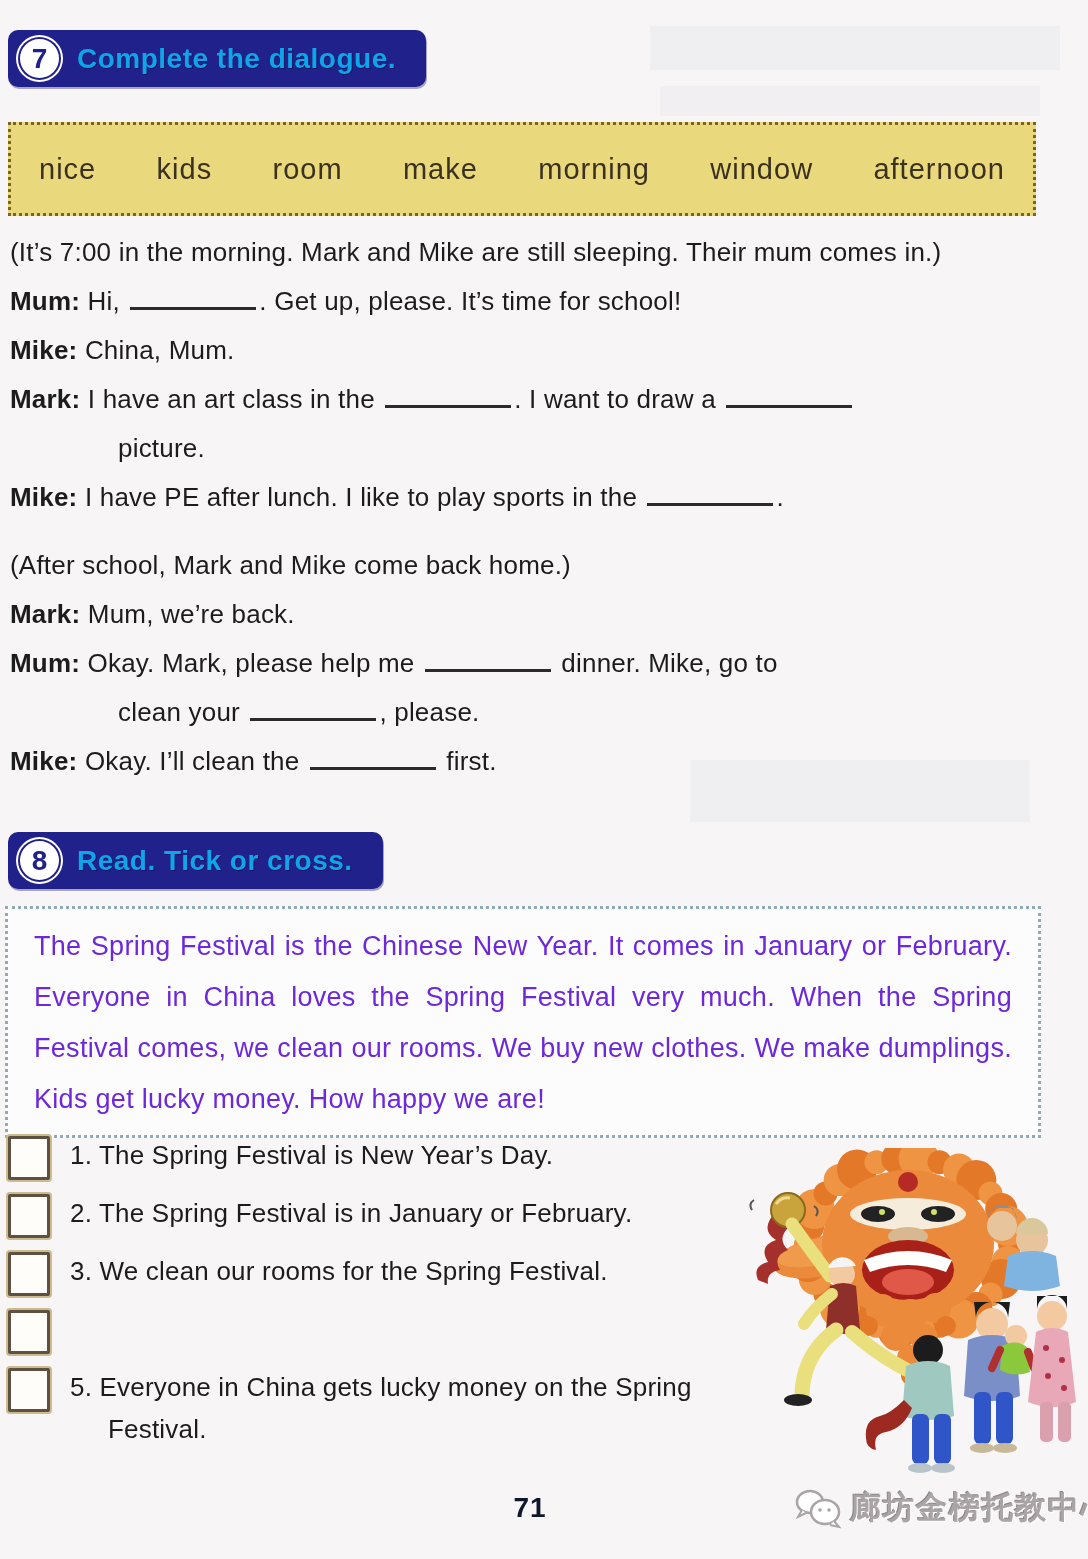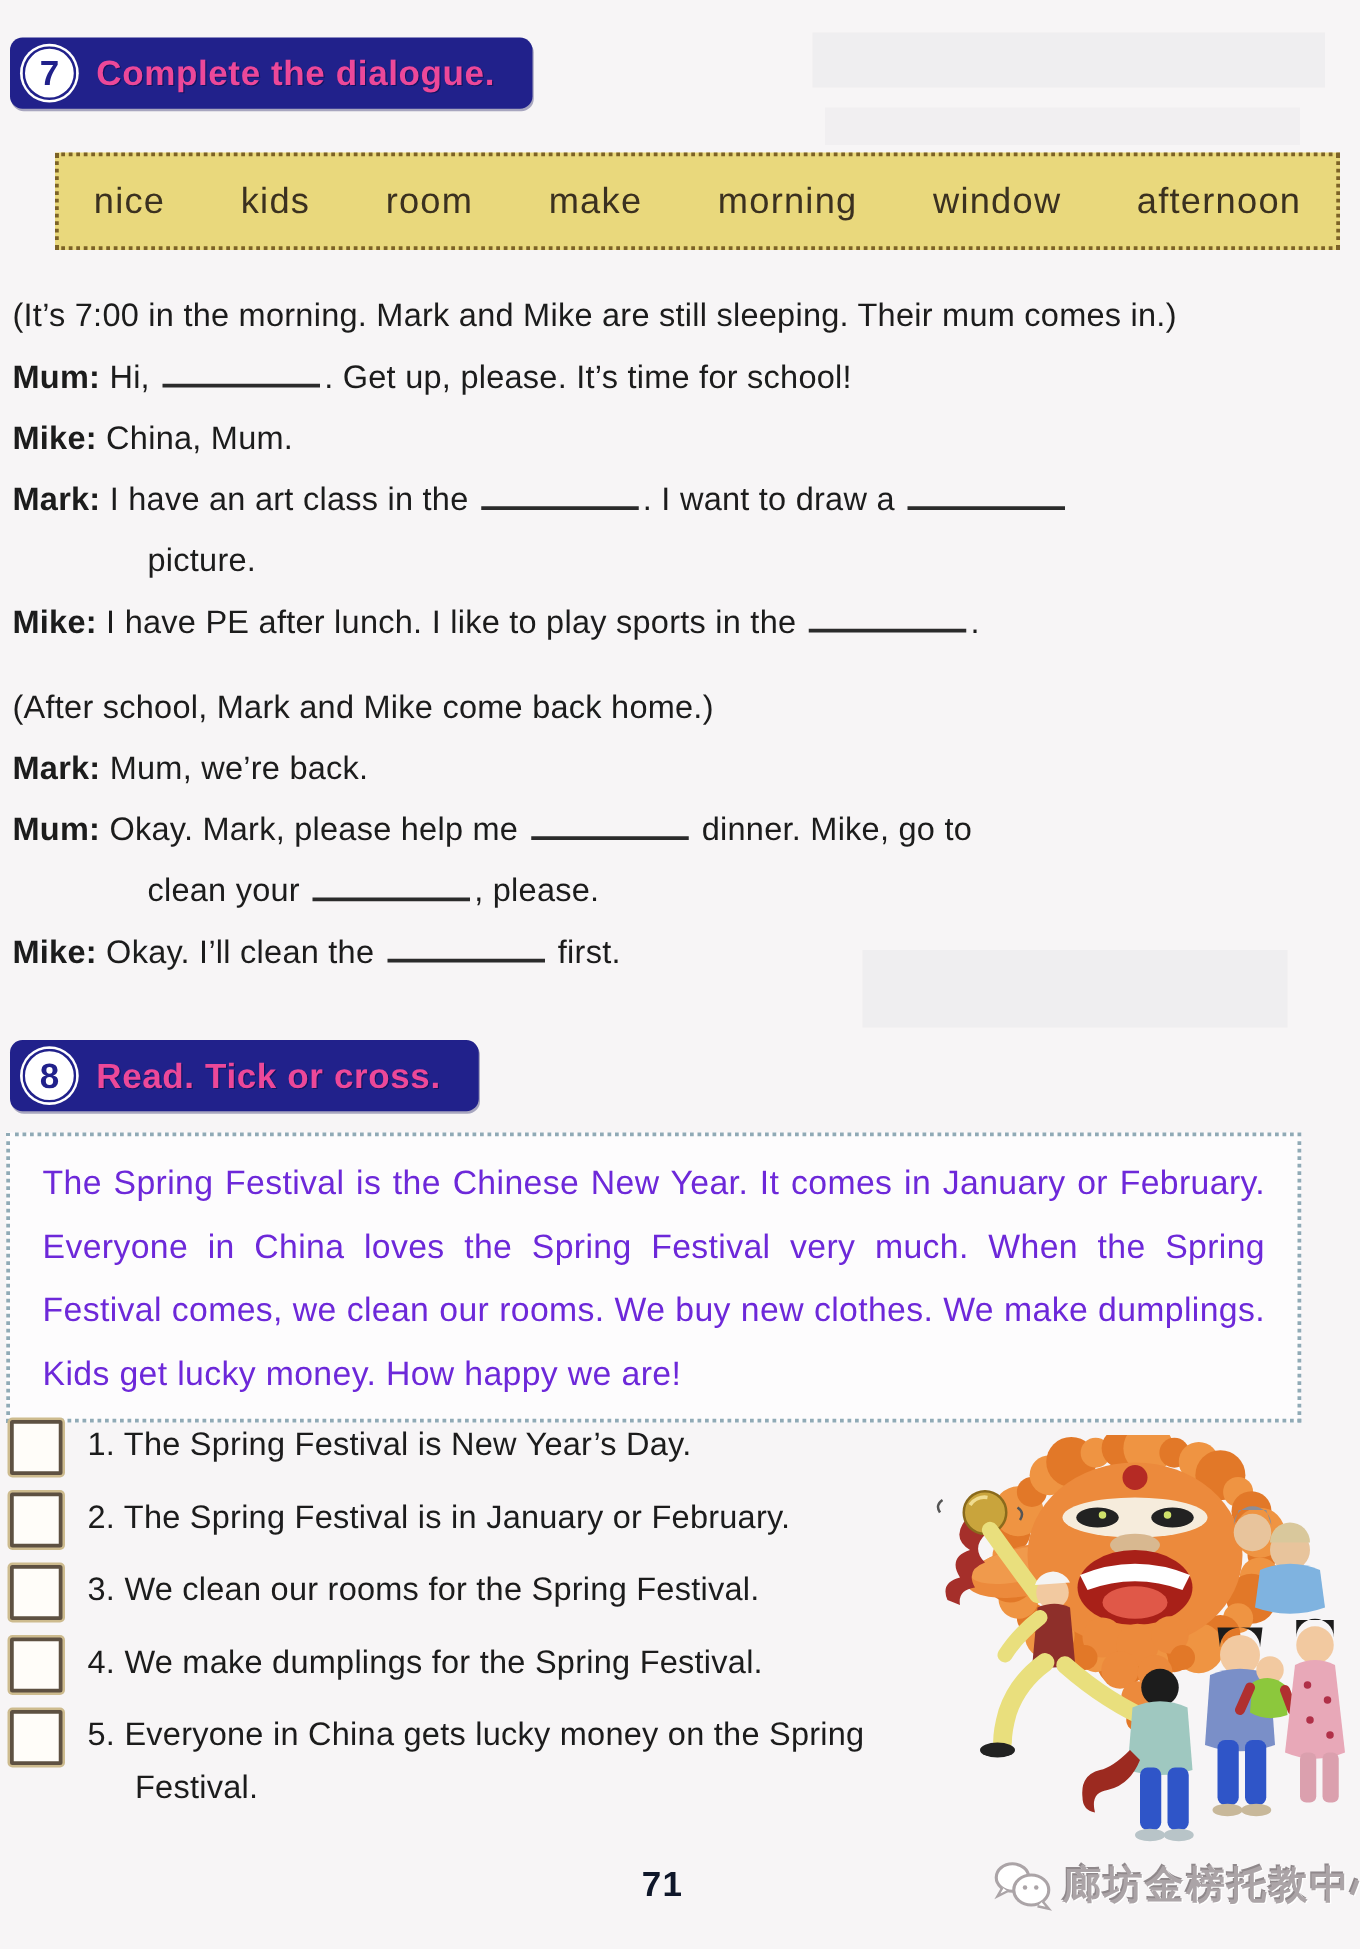--- a/index.html
+++ b/index.html
@@ -26,32 +26,32 @@
   }
   .badge{
     width:43px;height:43px;border-radius:50%;
     background:#ffffff;color:#21218b;
     font-weight:bold;font-size:28px;
     display:flex;align-items:center;justify-content:center;
     box-shadow:inset 0 0 0 2px #21218b, 0 0 0 2px #ffffff;
     margin-right:16px;flex:0 0 auto;
   }
   .banner-title{
-    color:#ec4899;font-weight:bold;font-size:28px;letter-spacing:.5px;
+    color:#0ea5e9;font-weight:bold;font-size:28px;letter-spacing:.5px;
     text-shadow:1px 1px 0 rgba(0,0,40,.4);
     white-space:nowrap;
   }
 
   
   .word-bank{
-    position:absolute;left:8px;top:122px;width:1028px;height:78px;
+    position:absolute;left:8px;top:122px;width:1028px;height:94px;
     background:#e9d87c;
     border:3px dotted #7c6226;
     display:flex;align-items:center;justify-content:space-between;
-    padding:0 28px;box-sizing:border-box;margin-left:36px;
+    padding:0 28px;box-sizing:border-box;
   }
   .wb-word{font-size:29px;color:#3b3120;letter-spacing:1px;}
 
   
   .dialogue{position:absolute;left:10px;top:228px;width:1070px;}
   .dlg-line{font-size:26px;line-height:49px;white-space:nowrap;letter-spacing:.2px;}
   .dlg-line.cont{padding-left:108px;}
   .dlg-line.gap{margin-top:19px;}
   .speaker{font-weight:bold;margin-top:13px;}
   .blank{
@@ -157,21 +157,20 @@
     <div class="check-item">
       <span class="checkbox"></span>
       <span class="check-text">2. The Spring Festival is in January or February.</span>
     </div>
     <div class="check-item">
       <span class="checkbox"></span>
       <span class="check-text">3. We clean our rooms for the Spring Festival.</span>
     </div>
     <div class="check-item">
       <span class="checkbox"></span>
-      <span class="check-text">4. We make dumplings for the Spring Festival.</span>
     </div>
     <div class="check-item">
       <span class="checkbox"></span>
       <span class="check-text">5. Everyone in China gets lucky money on the Spring Festival.</span>
     </div>
   </div>
 
 <svg class="illustration" width="388" height="330" viewBox="0 0 388 330">
 
   <g id="lionFur">

